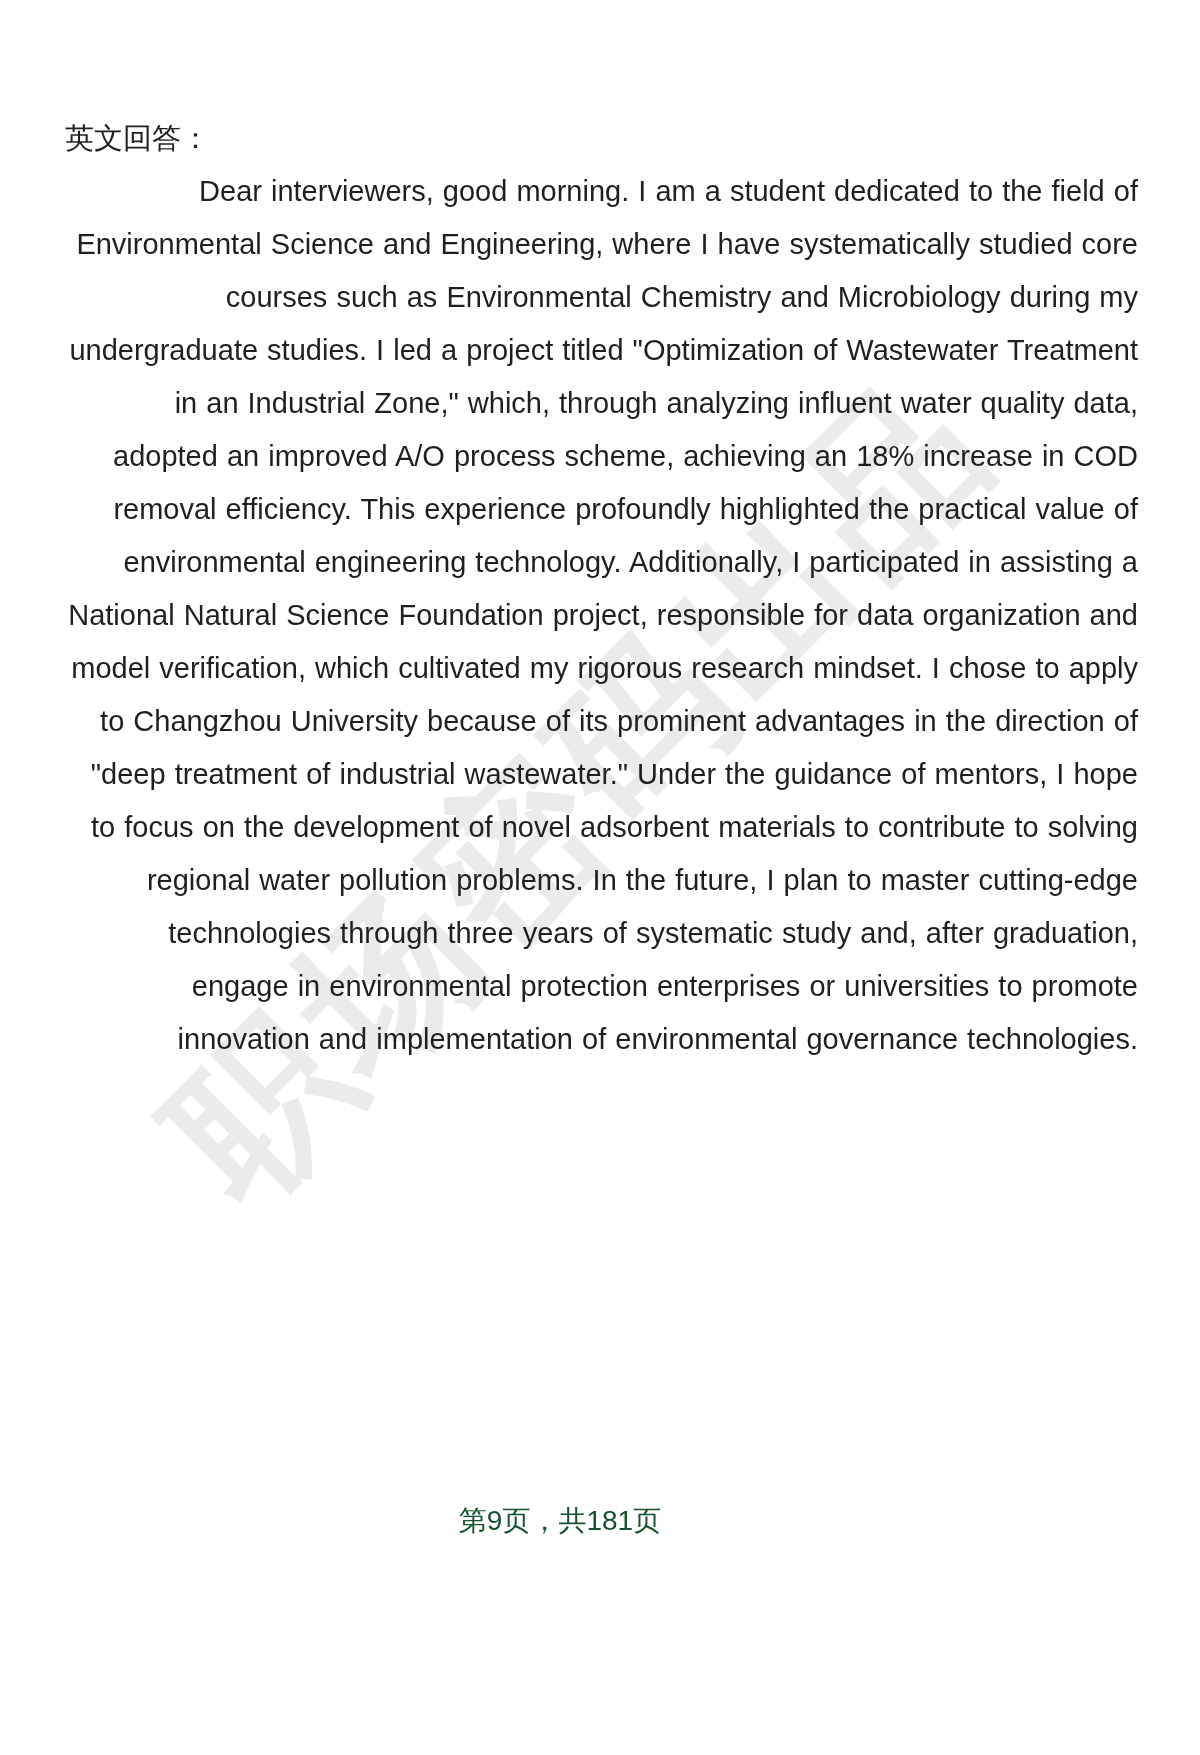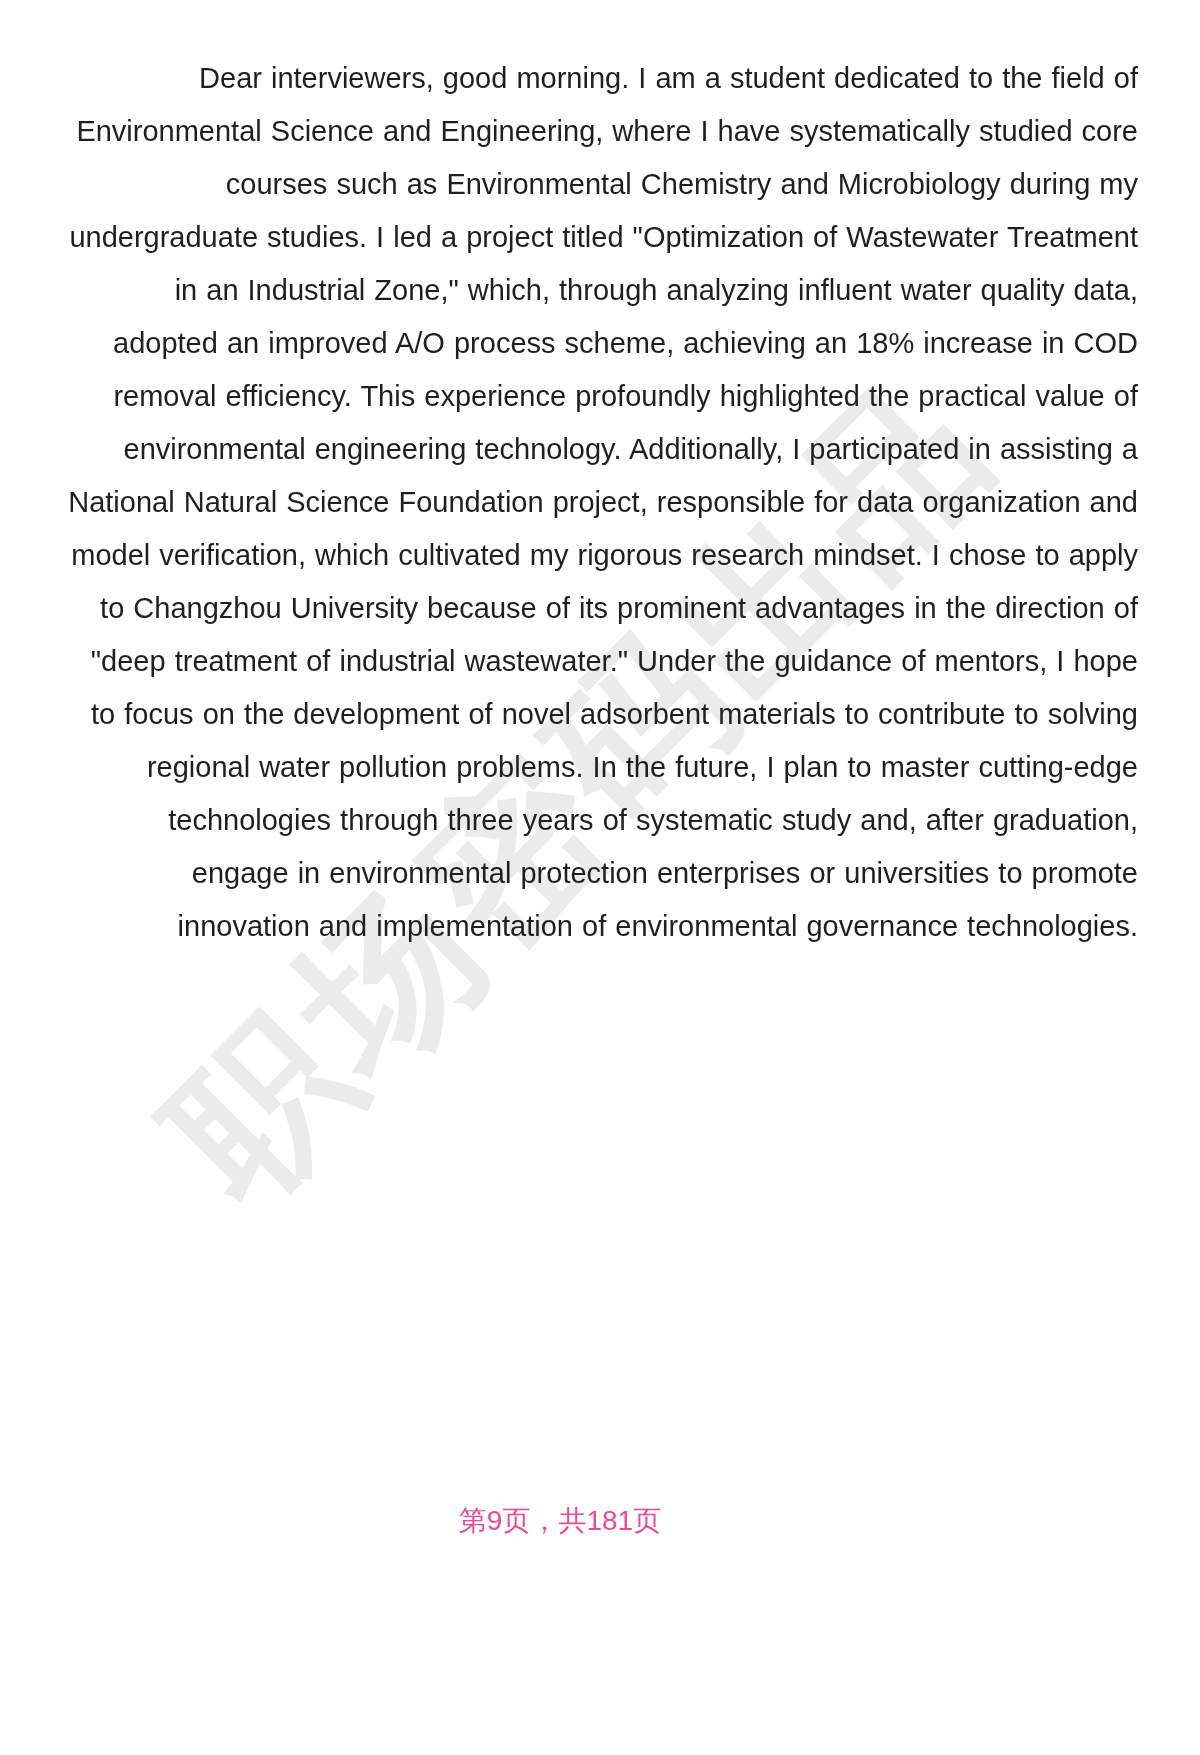--- a/index.html
+++ b/index.html
@@ -55,34 +55,35 @@
     color: #1f1f1f;
     word-spacing: 1px;
   }
   .footer {
     position: absolute;
     top: 1502px;
     left: 0;
     width: 1120px;
     text-align: center;
     font-size: 28px;
-    color: #ec4899;
+    color: #14532d;
     z-index: 1;
   }
 </style>
 </head>
 <body>
 
 <div class="page">
 
   <div class="watermark">职场密码出品</div>
 
   <div class="content">
 
 
+    <p class="label">英文回答：</p>
 
     <p class="en">Dear interviewers, good morning. I am a student dedicated to the field of Environmental Science and Engineering, where I have systematically studied core courses such as Environmental Chemistry and Microbiology during my undergraduate studies. I led a project titled "Optimization of Wastewater Treatment in an Industrial Zone," which, through analyzing influent water quality data, adopted an improved A/O process scheme, achieving an 18% increase in COD removal efficiency. This experience profoundly highlighted the practical value of environmental engineering technology. Additionally, I participated in assisting a National Natural Science Foundation project, responsible for data organization and model verification, which cultivated my rigorous research mindset. I chose to apply to Changzhou University because of its prominent advantages in the direction of "deep treatment of industrial wastewater." Under the guidance of mentors, I hope to focus on the development of novel adsorbent materials to contribute to solving regional water pollution problems. In the future, I plan to master cutting-edge technologies through three years of systematic study and, after graduation, engage in environmental protection enterprises or universities to promote innovation and implementation of environmental governance technologies.</p>
 
   </div>
 
   <div class="footer">第9页，共181页</div>
 
 </div>
 
 </body></html>

